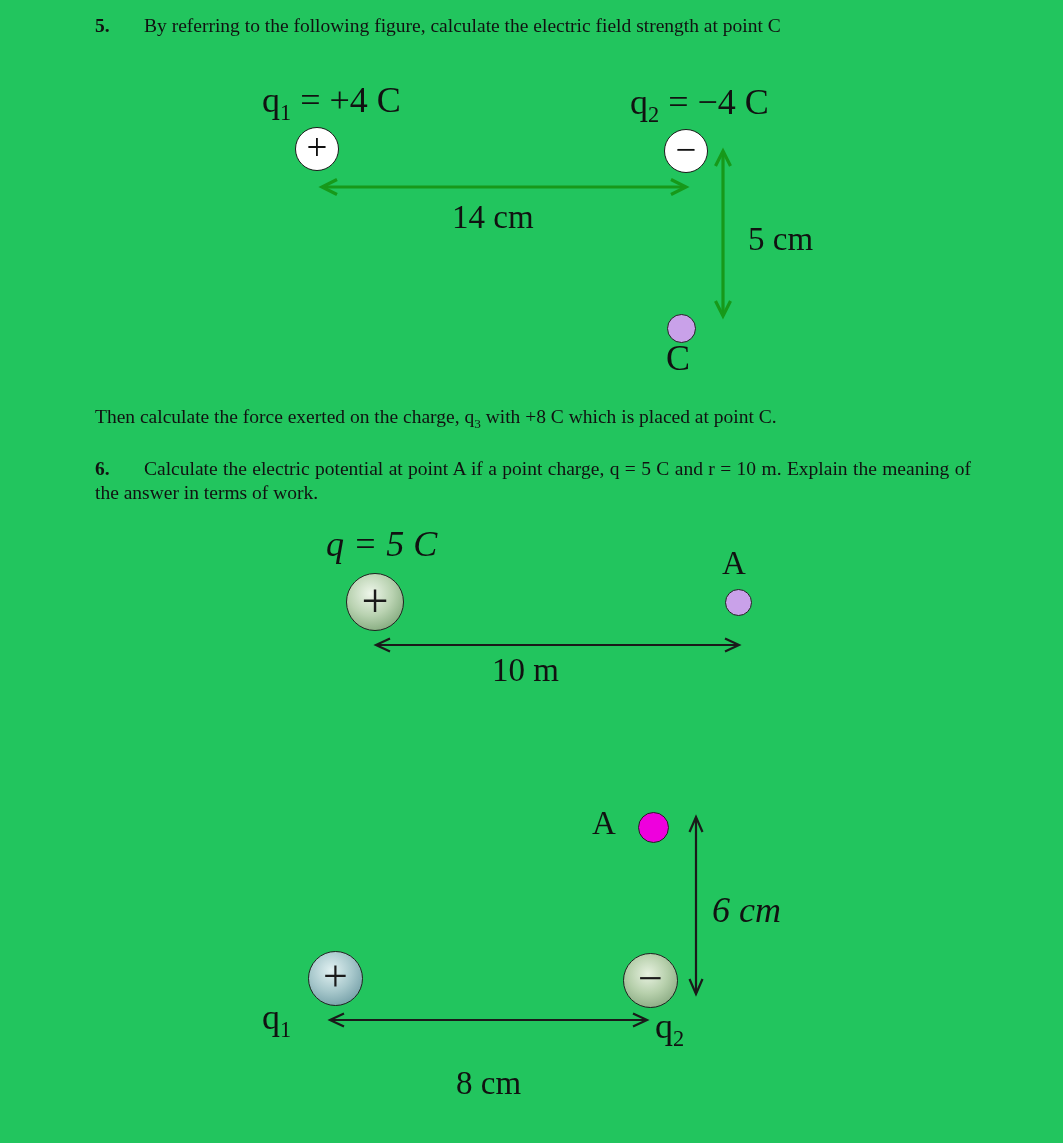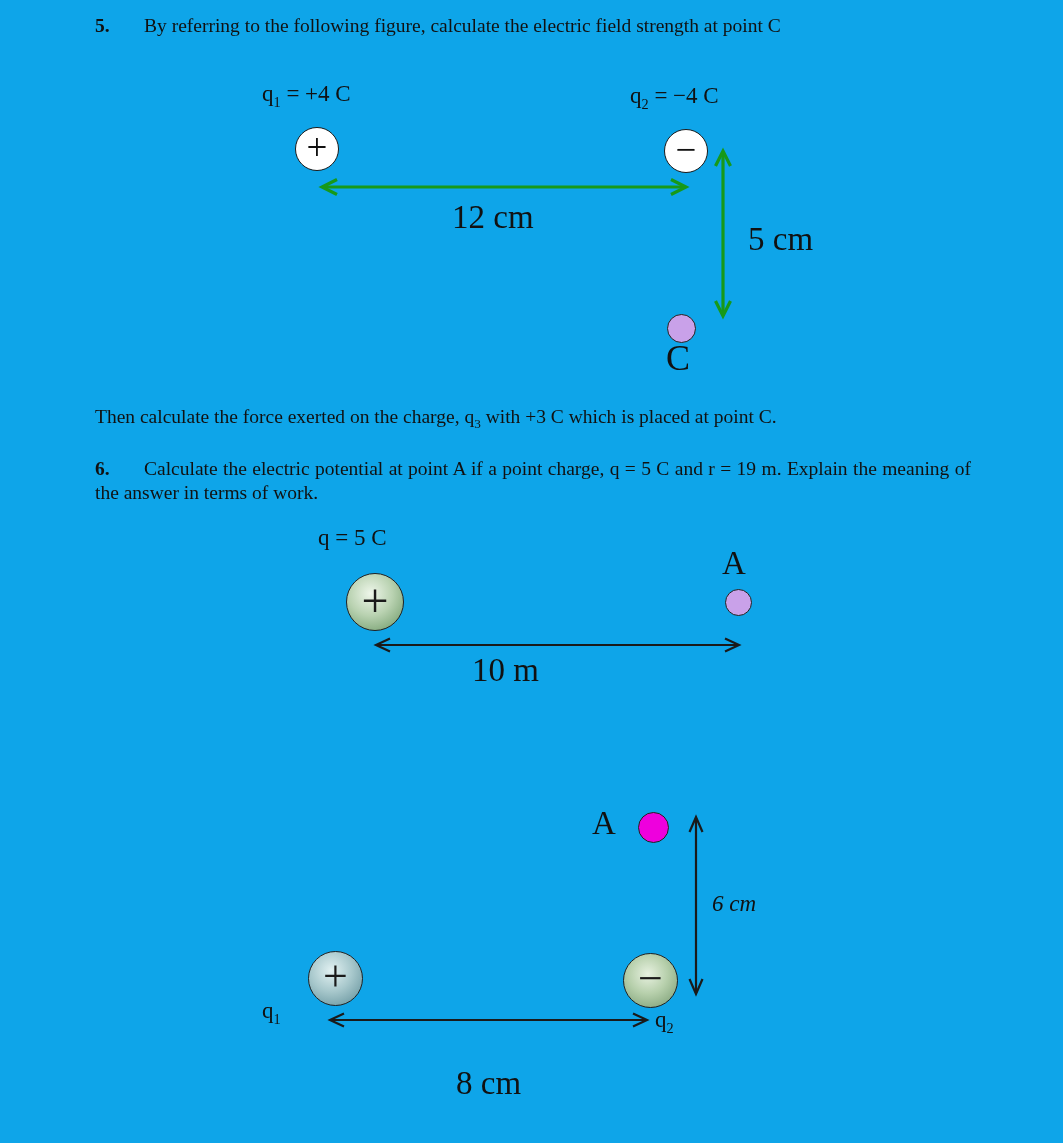--- a/index.html
+++ b/index.html
@@ -1,32 +1,32 @@
 <!DOCTYPE html>
 <html><head>
 <meta charset="utf-8">
 <style>
   html,body{margin:0;padding:0;background:#ffffff;}
   #page{
     position:relative;
     width:1063px;height:1143px;
-    background:#0ea5e9;
+    background:#22c55e;
     font-family:"Liberation Serif","DejaVu Serif",serif;
     color:#111;
     overflow:hidden;
   }
   .para{
     position:absolute;left:95px;width:876px;
     font-size:19.5px;line-height:23.5px;
     text-align:justify;
   }
   .para.noj{text-align:left;}
   .pnum{font-weight:bold;display:inline-block;width:49px;}
   sub{font-size:0.68em;line-height:0;}
-  .flabel{position:absolute;font-size:23px;line-height:1.05;white-space:nowrap;}
+  .flabel{position:absolute;font-size:36px;line-height:1.05;white-space:nowrap;}
   .flabel.big{font-size:33px;}
   .flabel sub{font-size:0.62em;}
   .circle-small{
     position:absolute;width:42px;height:42px;border-radius:50%;
     border:1.6px solid #1a1a1a;background:#ffffff;
     display:flex;align-items:center;justify-content:center;
   }
   .circle-small .sign{font-size:37px;line-height:0;margin-top:-3px;}
   .sphere{
     position:absolute;border-radius:50%;border:1.8px solid #222;
@@ -86,41 +86,41 @@
   <div class="flabel" style="left:262px;top:82px;"><span>q</span><sub>1</sub><span> = +4 C</span></div>
   <div class="circle-small" style="left:295px;top:127px;">
     <span class="sign">+</span>
   </div>
 
   <div class="flabel" style="left:630px;top:84px;"><span>q</span><sub>2</sub><span> = −4 C</span></div>
   <div class="circle-small" style="left:664px;top:129px;">
     <span class="sign">−</span>
   </div>
 
-  <div class="flabel big" style="left:452px;top:200px;">12 cm</div>
+  <div class="flabel big" style="left:452px;top:200px;">14 cm</div>
   <div class="flabel big" style="left:748px;top:222px;">5 cm</div>
 
   <div class="dot dot-purple" style="left:667px;top:314px;width:27px;height:27px;"></div>
   <div class="flabel" style="left:666px;top:340px;font-size:36px;">C</div>
 
   <div class="para noj" style="top:405px;">
-    <span>Then calculate the force exerted on the charge, q</span><sub>3</sub><span> with +3 C which is placed at point C.</span>
+    <span>Then calculate the force exerted on the charge, q</span><sub>3</sub><span> with +8 C which is placed at point C.</span>
   </div>
 
   <div class="para" style="top:457px;">
-    <span class="pnum">6.</span><span>Calculate the electric potential at point A if a point charge, q = 5 C and r = 19 m. Explain the meaning of the answer in terms of work.</span>
+    <span class="pnum">6.</span><span>Calculate the electric potential at point A if a point charge, q = 5 C and r = 10 m. Explain the meaning of the answer in terms of work.</span>
   </div>
 
-  <div class="flabel" style="left:318px;top:526px;">q = 5 C</div>
+  <div class="flabel" style="left:326px;top:526px;font-style:italic;">q = 5 C</div>
   <div class="sphere sphere-green" style="left:346px;top:573px;width:56px;height:56px;">
     <span class="sign" style="font-size:48px;">+</span>
   </div>
   <div class="flabel big" style="left:722px;top:546px;">A</div>
   <div class="dot dot-purple" style="left:725px;top:589px;width:25px;height:25px;"></div>
-  <div class="flabel big" style="left:472px;top:653px;">10 m</div>
+  <div class="flabel big" style="left:492px;top:653px;">10 m</div>
 
 
   <div class="flabel big" style="left:592px;top:806px;">A</div>
   <div class="dot dot-magenta" style="left:638px;top:812px;width:29px;height:29px;"></div>
   <div class="flabel" style="left:712px;top:892px;font-style:italic;">6 cm</div>
 
   <div class="flabel" style="left:262px;top:954px;margin-top:45px;"><span>q</span><sub>1</sub></div>
   <div class="sphere sphere-teal" style="left:308px;top:951px;width:53px;height:53px;">
     <span class="sign" style="font-size:44px;">+</span>
   </div>

